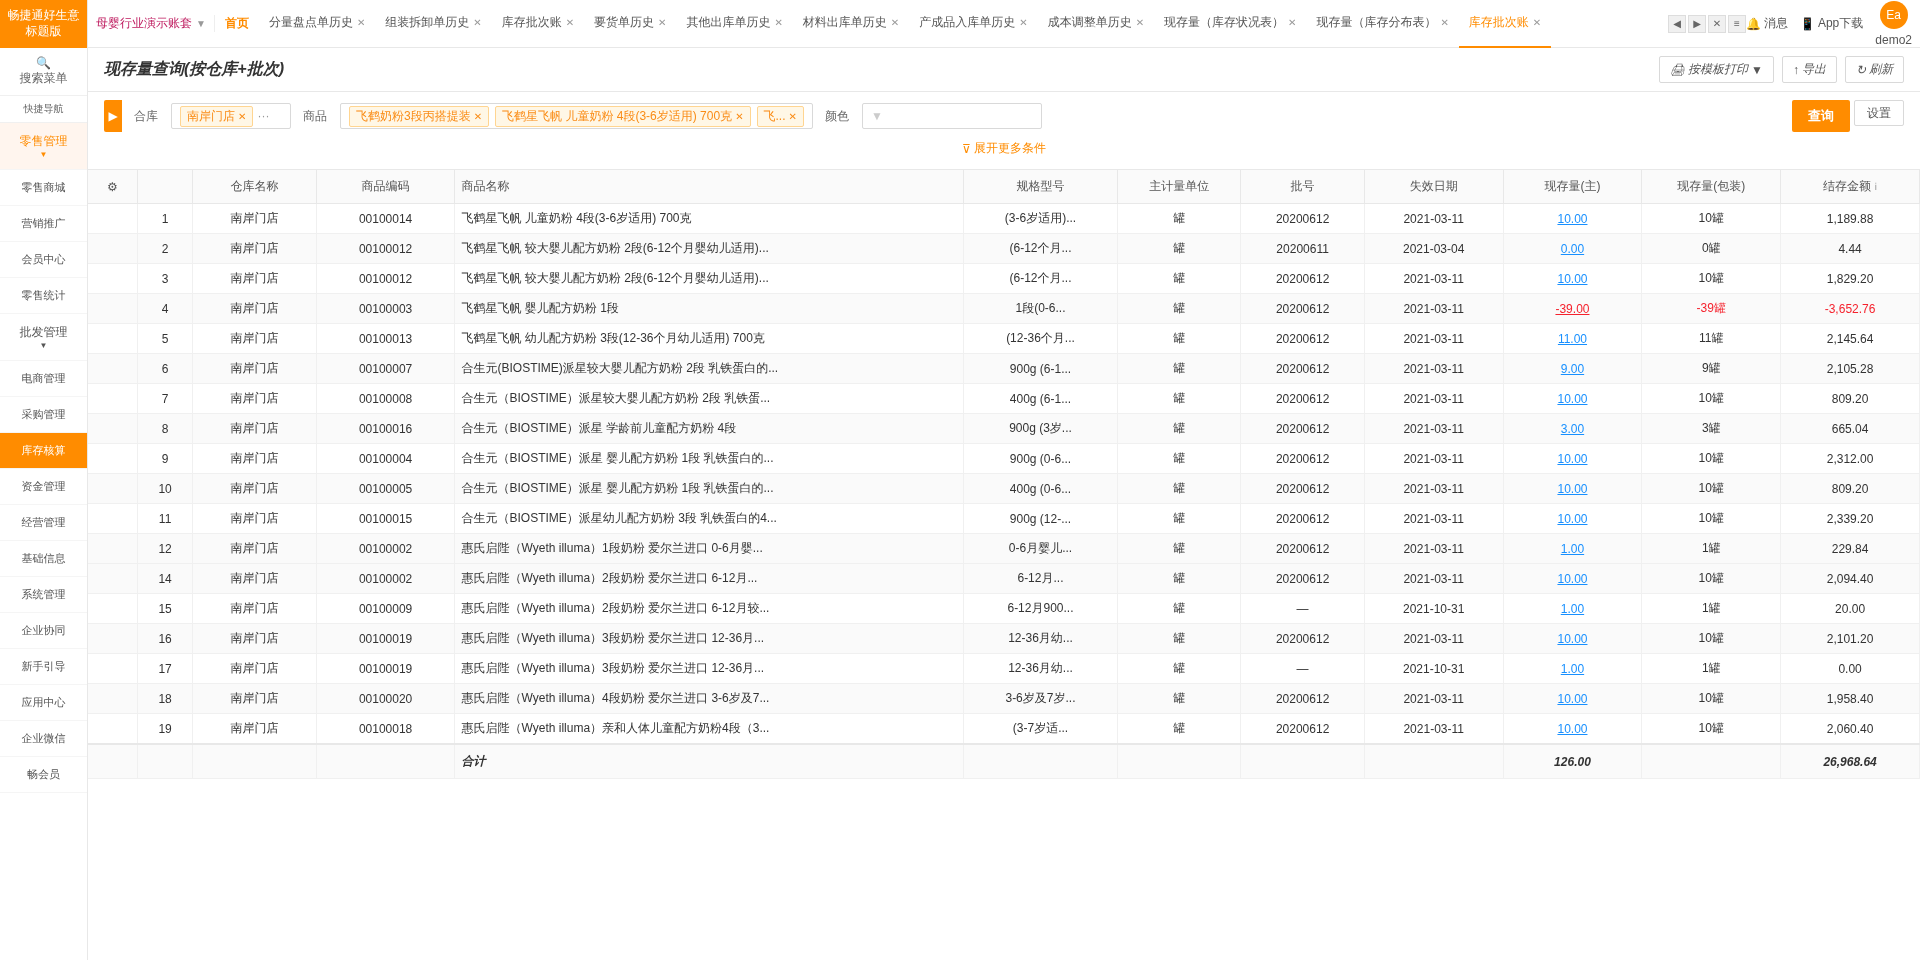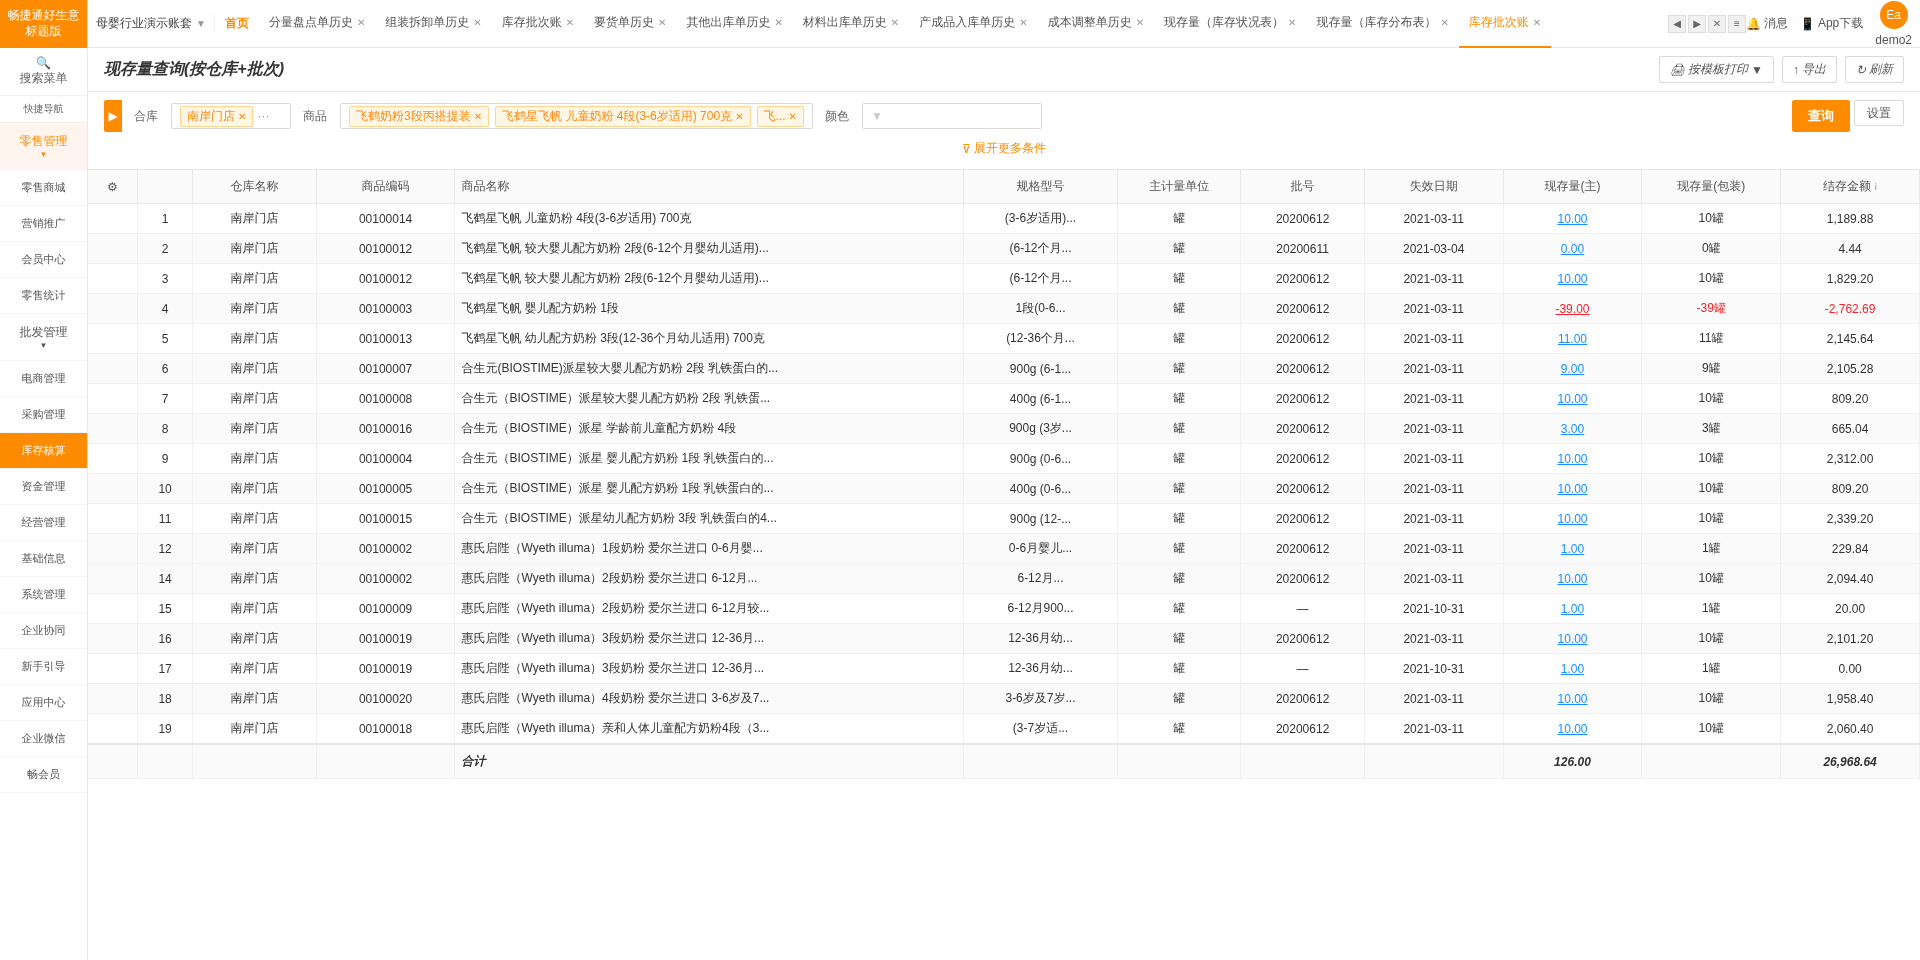--- a/index.html
+++ b/index.html
@@ -127,21 +127,21 @@
   <div class="sidebar-item">新手引导</div>
   <div class="sidebar-item">应用中心</div>
   <div class="sidebar-item">企业微信</div>
   <div class="sidebar-item">畅会员</div>
 </div>
 
 <div class="main">
 
   <div class="top-bar">
     <div style="display:flex;align-items:center;gap:4px;padding-right:8px;border-right:1px solid #eee;cursor:pointer;">
-      <span style="font-size:12px;color:#404040;">母婴行业演示账套</span>
+      <span style="font-size:12px;color:#be185d;">母婴行业演示账套</span>
       <span style="font-size:10px;color:#999;">▼</span>
     </div>
     <div class="top-nav-home">首页</div>
     <div class="tabs-scroll">
       <div class="top-nav-tab">
           <span>分量盘点单历史</span>
           <span class="tab-close">✕</span>
         </div>
       <div class="top-nav-tab">
           <span>组装拆卸单历史</span>
@@ -361,21 +361,21 @@
     <td class="col-code">00100003</td>
     <td class="col-name text-left">飞鹤星飞帆 婴儿配方奶粉 1段</td>
     <td class="col-spec">1段(0-6...</td>
     <td class="col-unit">罐</td>
     <td class="col-batch">20200612</td>
     <td class="col-expire">2021-03-11</td>
     <td class="col-qty">
       <span class="link-value negative">-39.00</span>
     </td>
     <td class="col-qty-pkg negative">-39罐</td>
-    <td class="col-amount negative">-2,762.69</td>
+    <td class="col-amount negative">-3,652.76</td>
   </tr>
             <tr>
     <td class="col-check"></td>
     <td class="col-num">5</td>
     <td class="col-warehouse">南岸门店</td>
     <td class="col-code">00100013</td>
     <td class="col-name text-left">飞鹤星飞帆 幼儿配方奶粉 3段(12-36个月幼儿适用) 700克</td>
     <td class="col-spec">(12-36个月...</td>
     <td class="col-unit">罐</td>
     <td class="col-batch">20200612</td>

